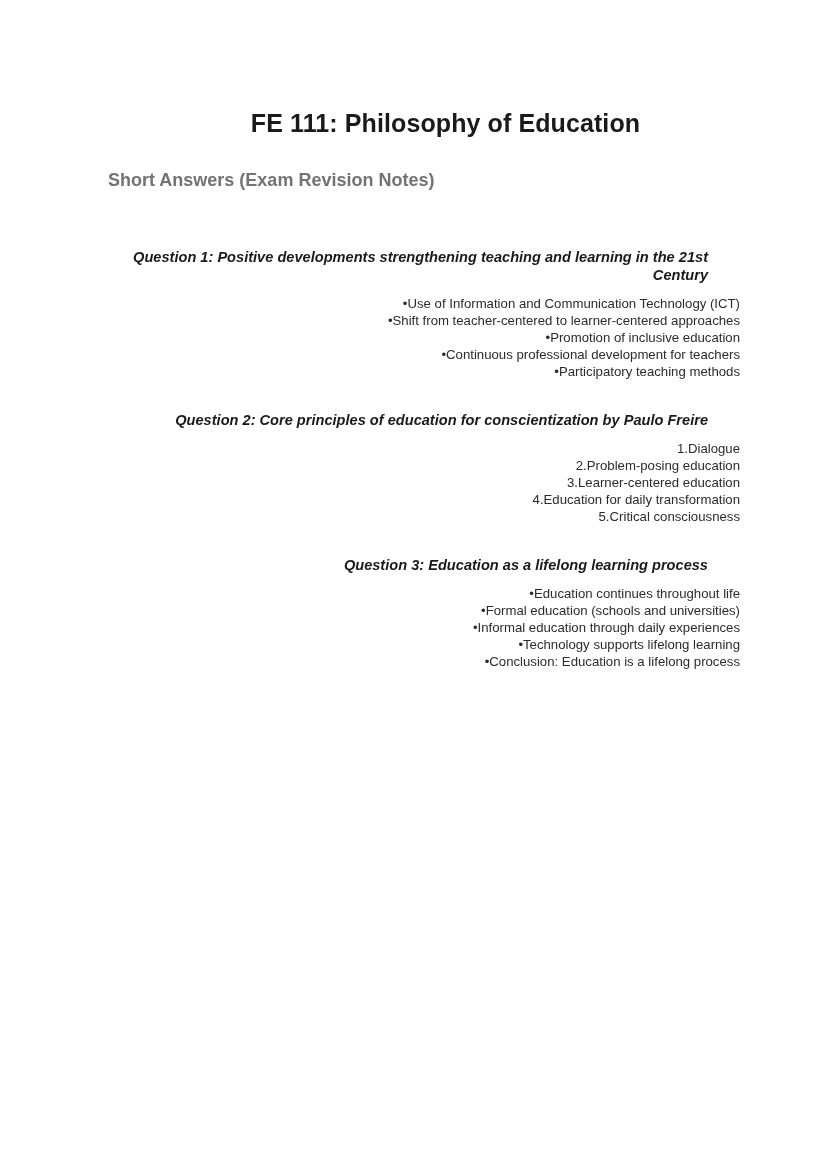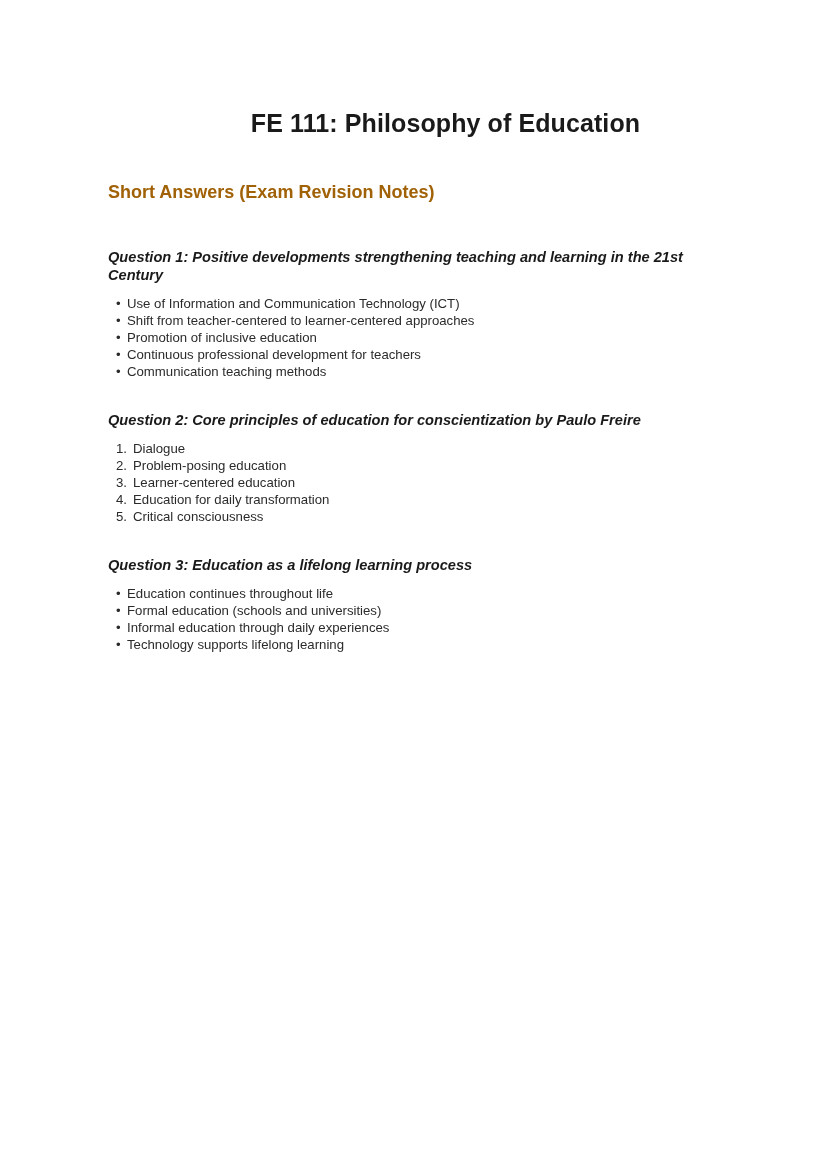--- a/index.html
+++ b/index.html
@@ -28,39 +28,40 @@
     font-style: normal;
     font-size: 25px;
     line-height: 30px;
     color: #1a1a1a;
     letter-spacing: 0.1px;
     padding-left: 32px;
   }
 
   .doc-subtitle {
     position: absolute;
-    top: 180px;
+    top: 168px;
     left: 108px;
     width: 660px;
     font-family: "Liberation Sans", sans-serif;
     font-weight: bold;
     font-size: 18px;
     line-height: 24px;
-    color: #a16207;
+    color: #737373;
   }
 
   .sections {
     position: absolute;
     top: 248px;
     left: 108px;
     width: 640px;
   }
 
   .section {
     margin-bottom: 31px;
+    text-align: right;
   }
 
   .section:last-child {
     margin-bottom: 0;
   }
 
   .section-heading {
     font-family: "Liberation Sans", sans-serif;
     font-weight: bold;
     font-style: italic;
@@ -110,37 +111,38 @@
   <div class="doc-subtitle">Short Answers (Exam Revision Notes)</div>
 
   <div class="sections">
       <div class="section">
         <div class="section-heading">Question 1: Positive developments strengthening teaching and learning in the 21st Century</div>
         <ul class="item-list">
           <li class="item"><span class="marker marker-bullet">•</span><span>Use of Information and Communication Technology (ICT)</span></li>
           <li class="item"><span class="marker marker-bullet">•</span><span>Shift from teacher-centered to learner-centered approaches</span></li>
           <li class="item"><span class="marker marker-bullet">•</span><span>Promotion of inclusive education</span></li>
           <li class="item"><span class="marker marker-bullet">•</span><span>Continuous professional development for teachers</span></li>
-          <li class="item"><span class="marker marker-bullet">•</span><span>Communication teaching methods</span></li>
+          <li class="item"><span class="marker marker-bullet">•</span><span>Participatory teaching methods</span></li>
         </ul>
       </div>
       <div class="section">
         <div class="section-heading">Question 2: Core principles of education for conscientization by Paulo Freire</div>
         <ul class="item-list">
           <li class="item"><span class="marker marker-number">1.</span><span>Dialogue</span></li>
           <li class="item"><span class="marker marker-number">2.</span><span>Problem-posing education</span></li>
           <li class="item"><span class="marker marker-number">3.</span><span>Learner-centered education</span></li>
           <li class="item"><span class="marker marker-number">4.</span><span>Education for daily transformation</span></li>
           <li class="item"><span class="marker marker-number">5.</span><span>Critical consciousness</span></li>
         </ul>
       </div>
       <div class="section">
         <div class="section-heading">Question 3: Education as a lifelong learning process</div>
         <ul class="item-list">
           <li class="item"><span class="marker marker-bullet">•</span><span>Education continues throughout life</span></li>
           <li class="item"><span class="marker marker-bullet">•</span><span>Formal education (schools and universities)</span></li>
           <li class="item"><span class="marker marker-bullet">•</span><span>Informal education through daily experiences</span></li>
           <li class="item"><span class="marker marker-bullet">•</span><span>Technology supports lifelong learning</span></li>
+          <li class="item"><span class="marker marker-bullet">•</span><span>Conclusion: Education is a lifelong process</span></li>
         </ul>
       </div>
     </div>
 
 </div>
 
 </body></html>

